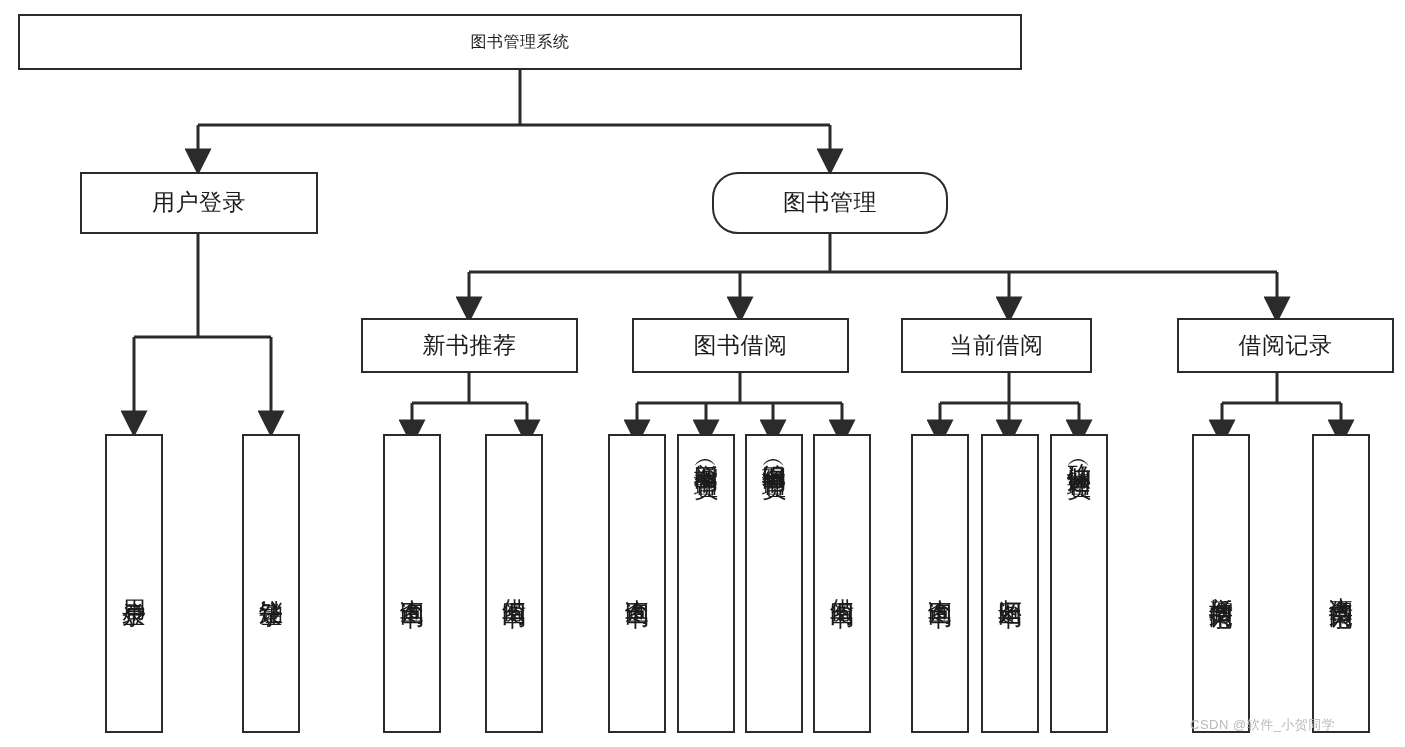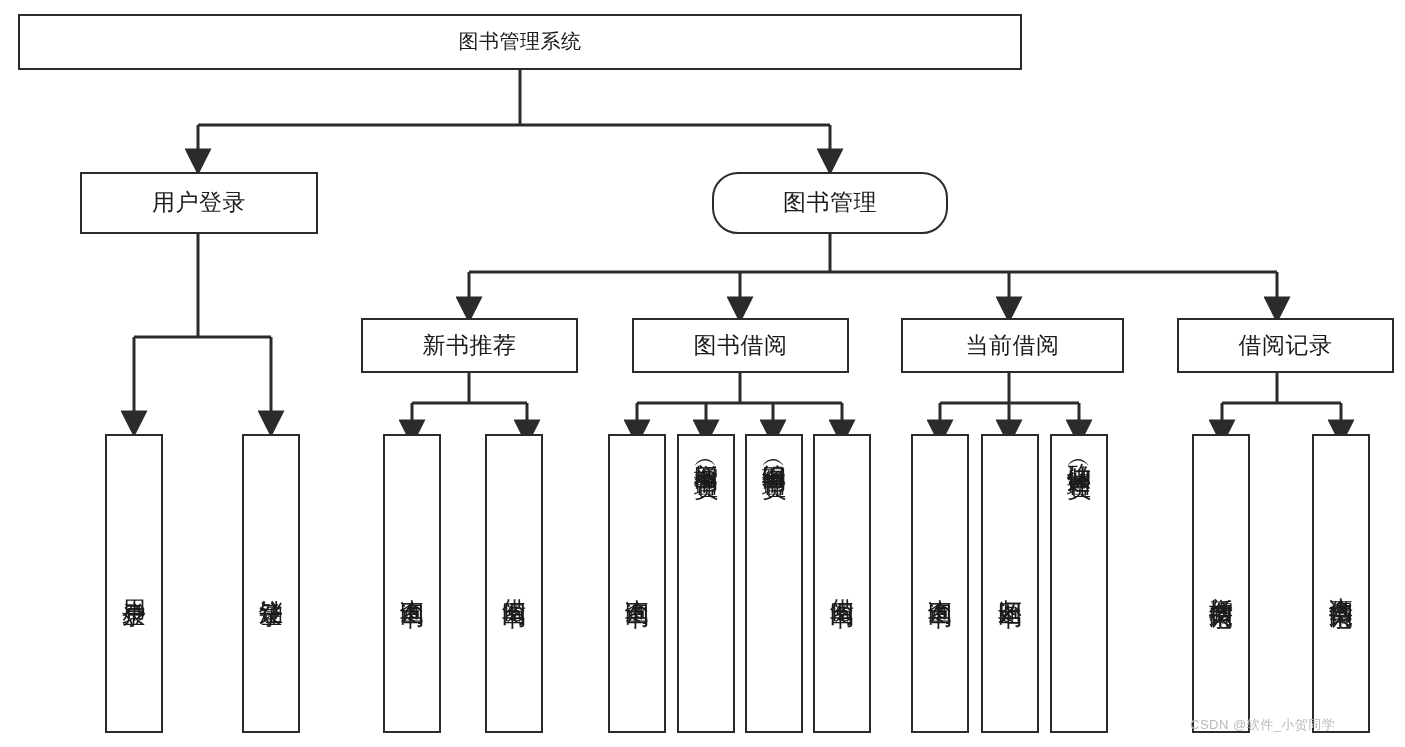--- a/index.html
+++ b/index.html
@@ -40,21 +40,21 @@
     color: #1b1b1b;
     text-align: center;
     line-height: 1.18;
     letter-spacing: 0.5px;
     white-space: nowrap;
   }
   .node-box.horizontal .node-label {
     font-size: 23px;
   }
   .node-box.root .node-label {
-    font-size: 20px;
+    font-size: 16px;
   }
   .node-box.vertical {
     align-items: flex-start;
     justify-content: center;
     padding-top: 8px;
   }
   .node-box.vertical .node-label {
     writing-mode: vertical-rl;
     text-orientation: upright;
     font-size: 24px;
@@ -160,21 +160,21 @@
   </div>
 
   <div class="node-box horizontal" style="left:632px; top:318px; width:217px; height:55px;">
     <span class="node-label">图书借阅</span>
   </div>
 
   <div class="node-box horizontal" style="left:361px; top:318px; width:217px; height:55px;">
     <span class="node-label">新书推荐</span>
   </div>
 
-  <div class="node-box horizontal" style="left:901px; top:318px; width:223px; height:55px;">
+  <div class="node-box horizontal" style="left:901px; top:318px; width:191px; height:55px;">
     <span class="node-label">当前借阅</span>
   </div>
 
   <div class="node-box horizontal" style="left:1169px; top:318px; width:217px; height:55px;margin-left:8px;">
     <span class="node-label">借阅记录</span>
   </div>
 
   <div class="node-box vertical centered" style="left:105px; top:434px; width:58px; height:299px;">
     <span class="node-label">用户登录</span>
   </div>

